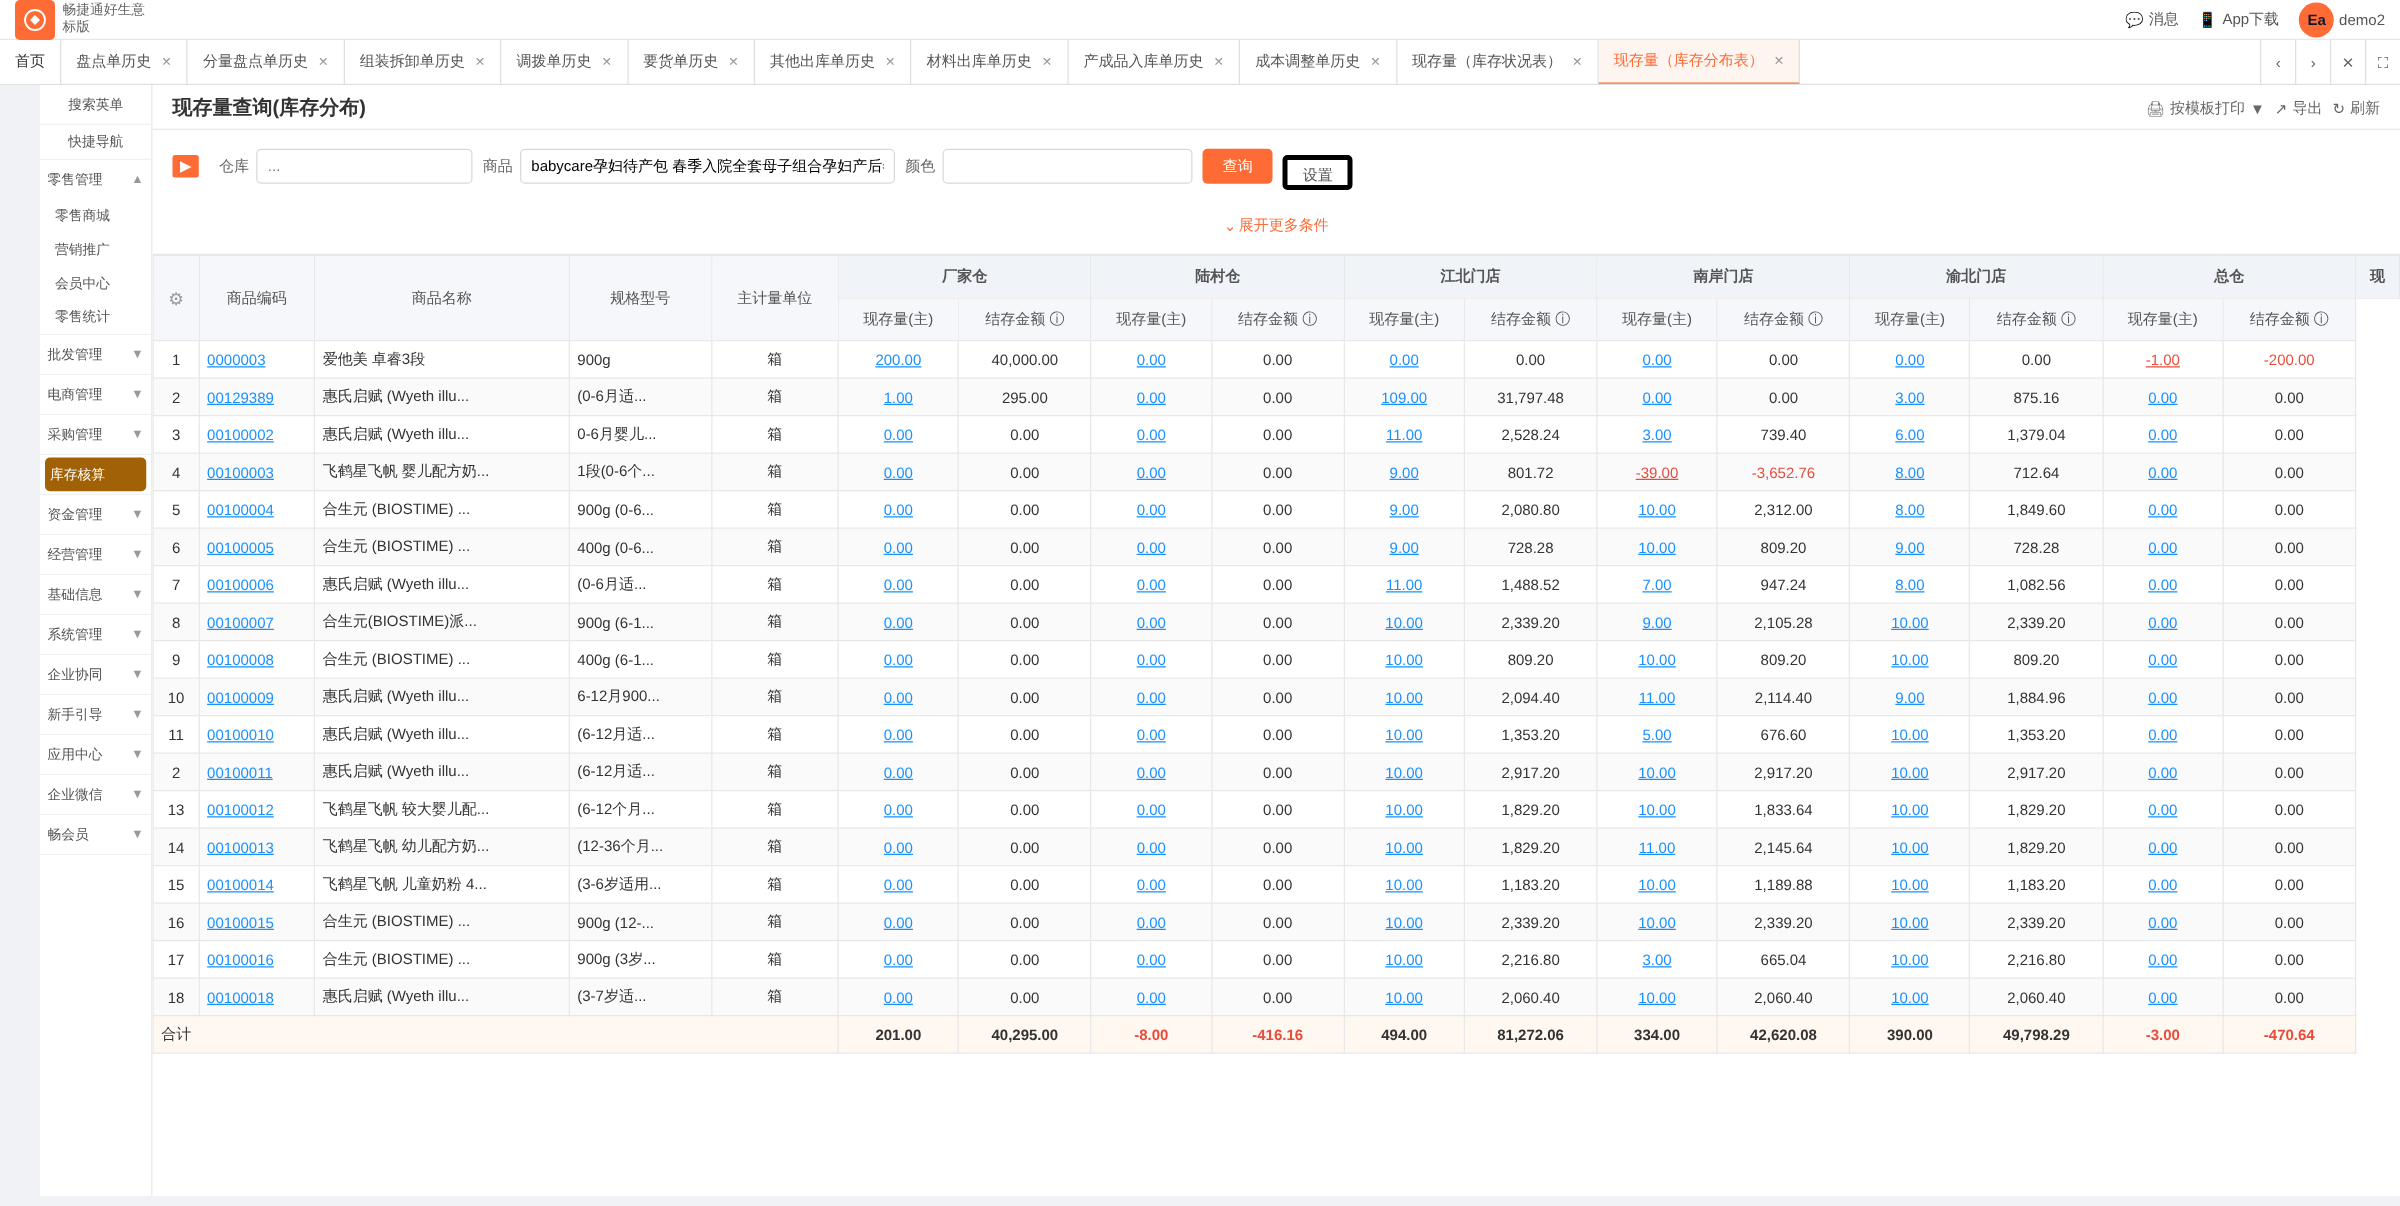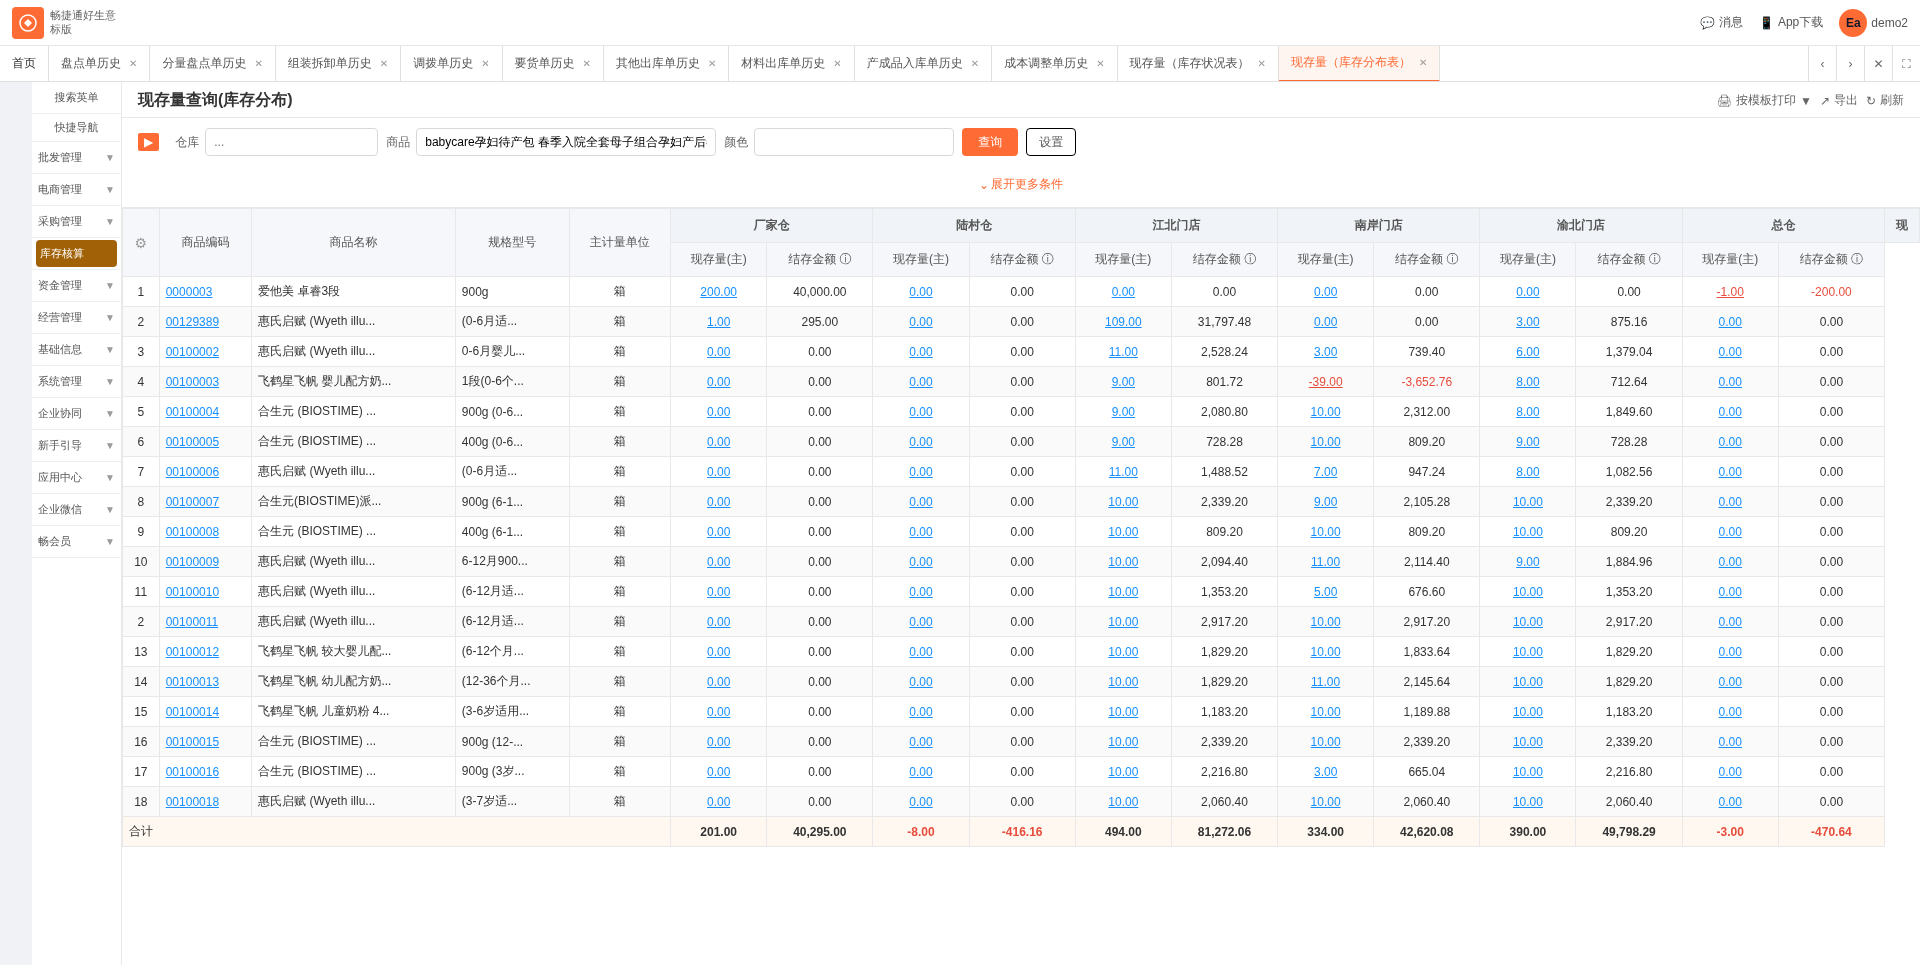--- a/index.html
+++ b/index.html
@@ -1,19 +1,19 @@
 <!DOCTYPE html>
 <html><head>
   <meta charset="utf-8">
   <style>
     * { box-sizing: border-box; margin: 0; padding: 0; }
     body { font-family: 'Microsoft YaHei', Arial, sans-serif; font-size: 12px; background: #f0f2f5; color: #333; overflow: hidden; }
 
     
-    .top-bar { background: #fff; height: 46px; display: flex; align-items: center; justify-content: space-between; padding: 0 12px; border-bottom: 1px solid #e8e8e8; }
+    .top-bar { background: #fff; height: 32px; display: flex; align-items: center; justify-content: space-between; padding: 0 12px; border-bottom: 1px solid #e8e8e8; }
     .top-bar-left { display: flex; align-items: center; gap: 8px; }
     .logo-area { display: flex; align-items: center; gap: 6px; }
     .logo-icon { width: 32px; height: 32px; background: #ff6b35; border-radius: 4px; display: flex; align-items: center; justify-content: center; color: white; font-size: 10px; font-weight: bold; }
     .logo-text { font-size: 11px; color: #666; line-height: 1.2; }
     .top-bar-right { display: flex; align-items: center; gap: 16px; font-size: 12px; color: #555; }
     .top-bar-right .icon-btn { display: flex; align-items: center; gap: 4px; cursor: pointer; }
 
     
     .nav-tabs-bar { background: #fff; height: 36px; display: flex; align-items: center; border-bottom: 1px solid #e0e0e0; overflow: hidden; }
     .nav-tab { height: 36px; padding: 0 12px; display: flex; align-items: center; gap: 4px; font-size: 12px; color: #555; border-right: 1px solid #e0e0e0; white-space: nowrap; cursor: pointer; position: relative; }
@@ -46,21 +46,21 @@
 
     
     .search-bar { background: #fff; padding: 10px 16px; border-bottom: 1px solid #e8e8e8; display: flex; align-items: center; gap: 8px; flex-wrap: wrap; }
     .search-field { display: flex; align-items: center; gap: 6px; }
     .search-label { font-size: 12px; color: #666; white-space: nowrap; }
     .search-input { border: 1px solid #d9d9d9; border-radius: 4px; padding: 4px 8px; font-size: 12px; height: 28px; min-width: 80px; }
     .search-input-wide { min-width: 300px; }
     .search-input-color { min-width: 200px; }
     .expand-btn { color: #ff6b35; font-size: 12px; cursor: pointer; display: flex; align-items: center; gap: 2px; margin: 0 auto; }
     .query-btn { background: #ff6b35; color: #fff; border: none; border-radius: 4px; padding: 4px 16px; font-size: 12px; height: 28px; cursor: pointer; white-space: nowrap; }
-    .setting-btn { border: 1px solid #000000; background: #fff; color: #555; border-radius: 4px; padding: 4px 12px; font-size: 12px; height: 28px; cursor: pointer; white-space: nowrap; }
+    .setting-btn { border: 4px solid #000000; background: #fff; color: #555; border-radius: 4px; padding: 4px 12px; font-size: 12px; height: 28px; cursor: pointer; white-space: nowrap; margin-top: 10px; }
     .search-divider { width: 100%; }
     .expand-row { width: 100%; display: flex; justify-content: center; padding: 4px 0; }
 
     
     .table-container { flex: 1; overflow: auto; background: #fff; margin: 0; }
     table { width: 100%; border-collapse: collapse; font-size: 12px; }
     thead tr { background: #f5f7fa; }
     thead th { padding: 8px 6px; text-align: center; border: 1px solid #e8e8e8; font-weight: 500; color: #555; white-space: nowrap; position: sticky; top: 0; background: #f5f7fa; z-index: 10; }
     thead th.group-header { background: #f0f4f8; font-weight: 700; }
     tbody tr { background: #fff; }
@@ -136,20 +136,30 @@
     <div class="nav-arrow">✕</div>
     <div class="nav-arrow">⛶</div>
   </div>
 </div>
 
 <div class="main-layout">
 
   <div class="sidebar">
     <div class="sidebar-search">搜索英单</div>
     <div class="sidebar-nav">快捷导航</div>
+    <div class="sidebar-section">
+      <div class="sidebar-section-title">
+        <span>零售管理</span>
+        <span class="arrow">▲</span>
+      </div>
+      <div class="sidebar-item">零售商城</div>
+      <div class="sidebar-item">营销推广</div>
+      <div class="sidebar-item">会员中心</div>
+      <div class="sidebar-item">零售统计</div>
+    </div>
     <div class="sidebar-section">
       <div class="sidebar-section-title">
         <span>批发管理</span>
         <span class="arrow">▼</span>
       </div>
     </div>
     <div class="sidebar-section">
       <div class="sidebar-section-title">
         <span>电商管理</span>
         <span class="arrow">▼</span>

